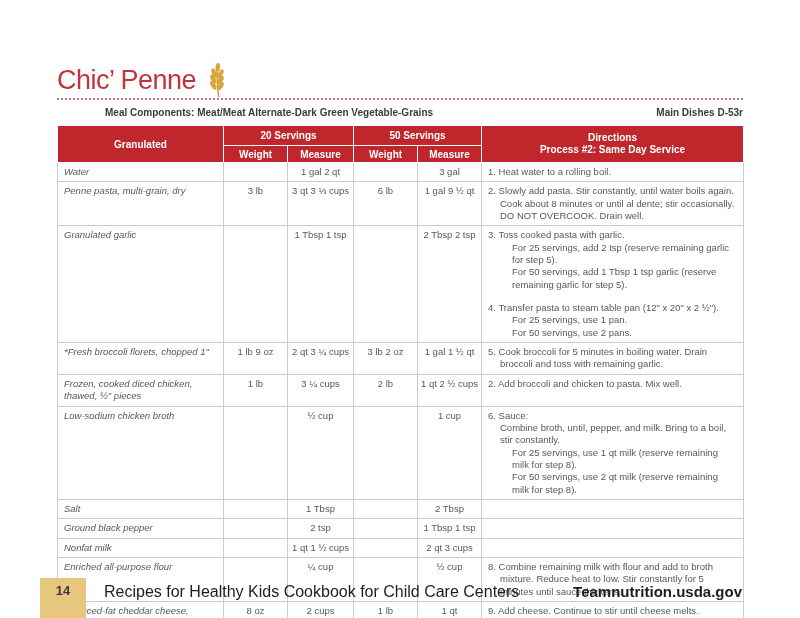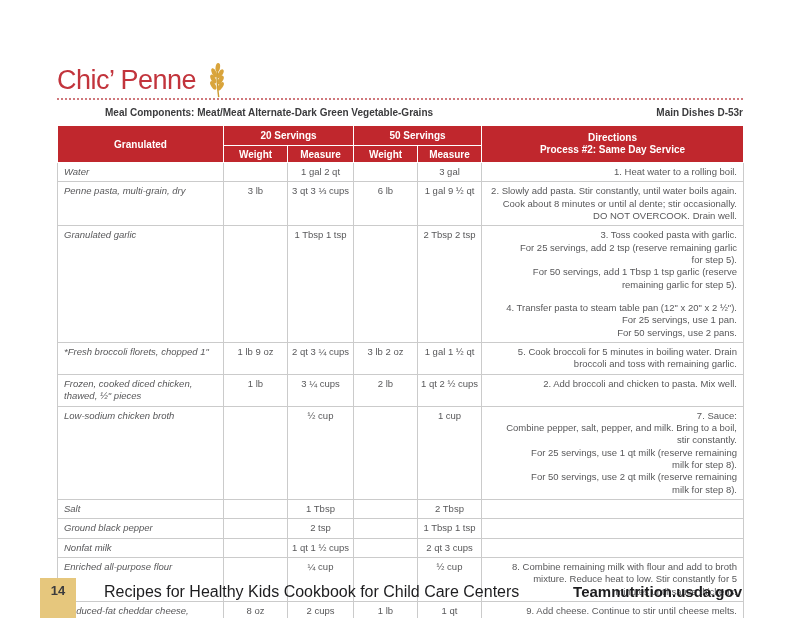--- a/index.html
+++ b/index.html
@@ -22,27 +22,27 @@
   .dotted{border-top:2px dotted #CF787C;margin:3px 0 7px;}
   .meta-row{display:flex;justify-content:space-between;font-weight:bold;font-size:10px;color:var(--text-dark);margin-bottom:7px;padding-left:48px;}
   table{border-collapse:collapse;width:686px;table-layout:fixed;}
   thead th{background:var(--accent-red);color:#fff;font-size:10px;border:1px solid #fff;padding:2px 4px;font-weight:bold;}
   thead tr:first-child th{height:20px;}
   thead tr:last-child th{height:17px;}
   .dir-head div{line-height:1.25;}
   tbody td{border:1px solid var(--border-gray);vertical-align:top;font-size:9.5px;color:var(--text-gray);padding:3px 6px;line-height:1.3;}
   .c-ing{text-align:left;font-style:italic;}
   .c-num{text-align:center;padding-left:2px;padding-right:2px;}
-  .c-dir{text-align:right;margin-top:20px;}
+  .c-dir{text-align:left;margin-top:20px;}
   .ind-0{padding-left:12px;text-indent:-12px;}
   .ind-1{padding-left:12px;}
   .ind-2{padding-left:24px;}
   .dir-spacer{height:11px;}
   .footer{position:absolute;left:0;right:0;bottom:0;height:42px;}
-  .page-box{position:absolute;left:40px;bottom:0;width:36px;height:40px;background:var(--tan);
+  .page-box{position:absolute;left:40px;bottom:0;width:46px;height:40px;background:var(--tan);
             display:flex;justify-content:center;align-items:flex-start;padding-top:5px;
             font-weight:bold;font-size:13px;color:var(--text-dark);}
   .book-title{position:absolute;left:104px;top:7px;font-weight:normal;font-size:16px;color:#1d1d1f;}
   .website{position:absolute;right:58px;top:7px;font-weight:bold;font-size:15px;color:#1d1d1f;}
 </style>
 </head>
 <body>
 
 <div class="page">
   <div class="content">
@@ -159,22 +159,22 @@
             </td>
       </tr>
 
       <tr>
         <td class="c-ing">Low-sodium chicken broth</td>
         <td class="c-num"></td>
         <td class="c-num">½ cup</td>
         <td class="c-num"></td>
         <td class="c-num">1 cup</td>
         <td class="c-dir">
-              <div class="ind-0">7. Sauce:</div>
-              <div class="ind-1">Combine pepper, salt, pepper, and milk. Bring to a boil, stir constantly.</div>
+              <div class="ind-0">6. Sauce:</div>
+              <div class="ind-1">Combine broth, until, pepper, and milk. Bring to a boil, stir constantly.</div>
               <div class="ind-2">For 25 servings, use 1 qt milk (reserve remaining milk for step 8).</div>
               <div class="ind-2">For 50 servings, use 2 qt milk (reserve remaining milk for step 8).</div>
             </td>
       </tr>
 
       <tr>
         <td class="c-ing">Salt</td>
         <td class="c-num"></td>
         <td class="c-num">1 Tbsp</td>
         <td class="c-num"></td>

